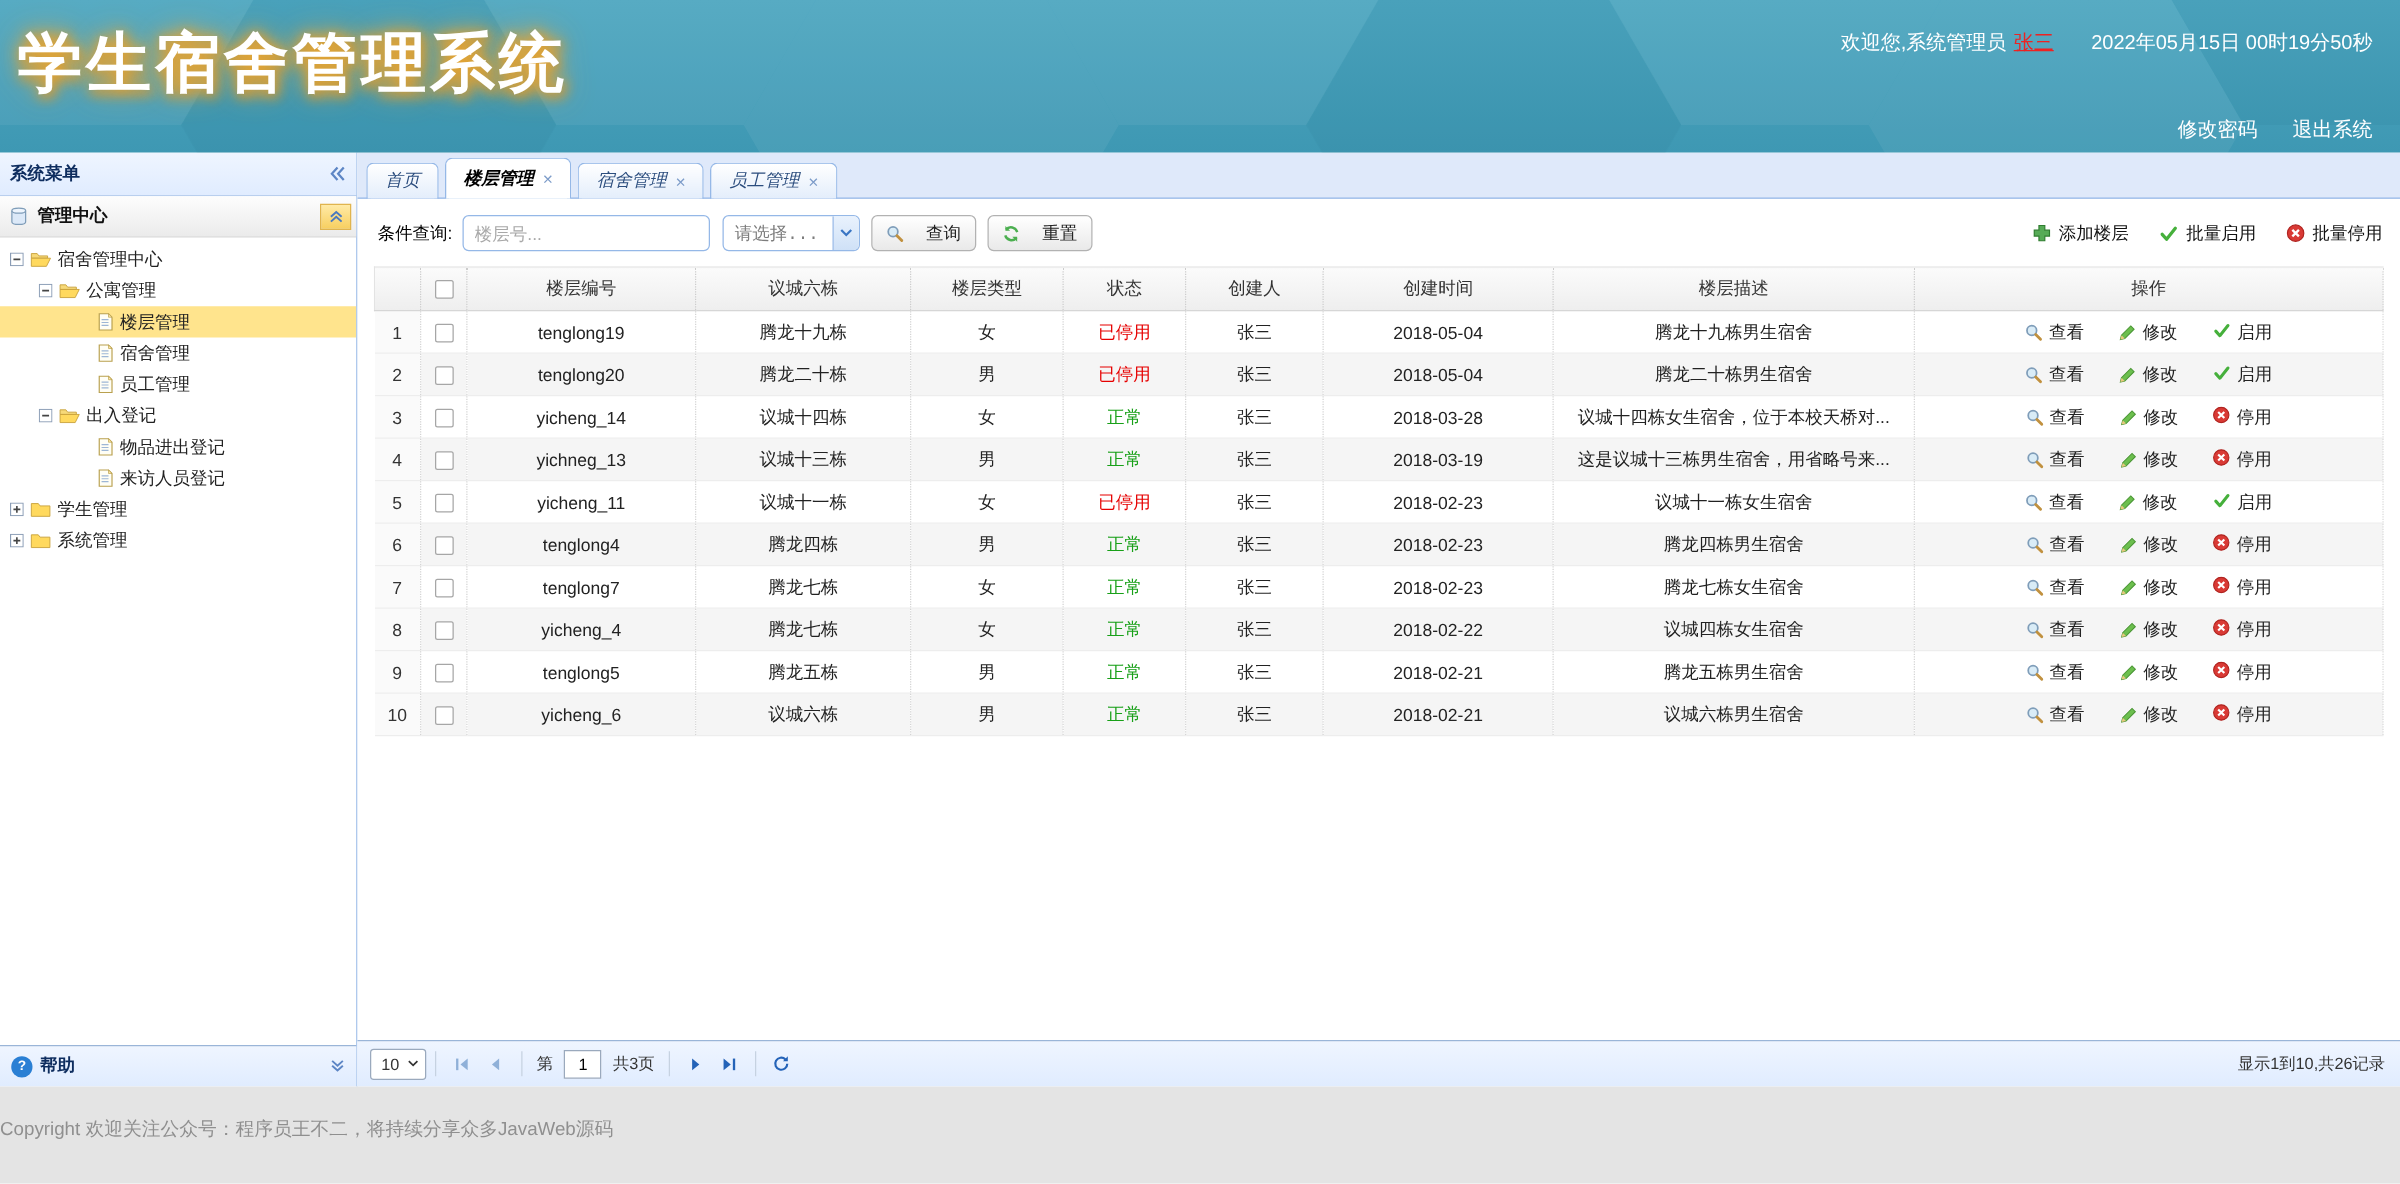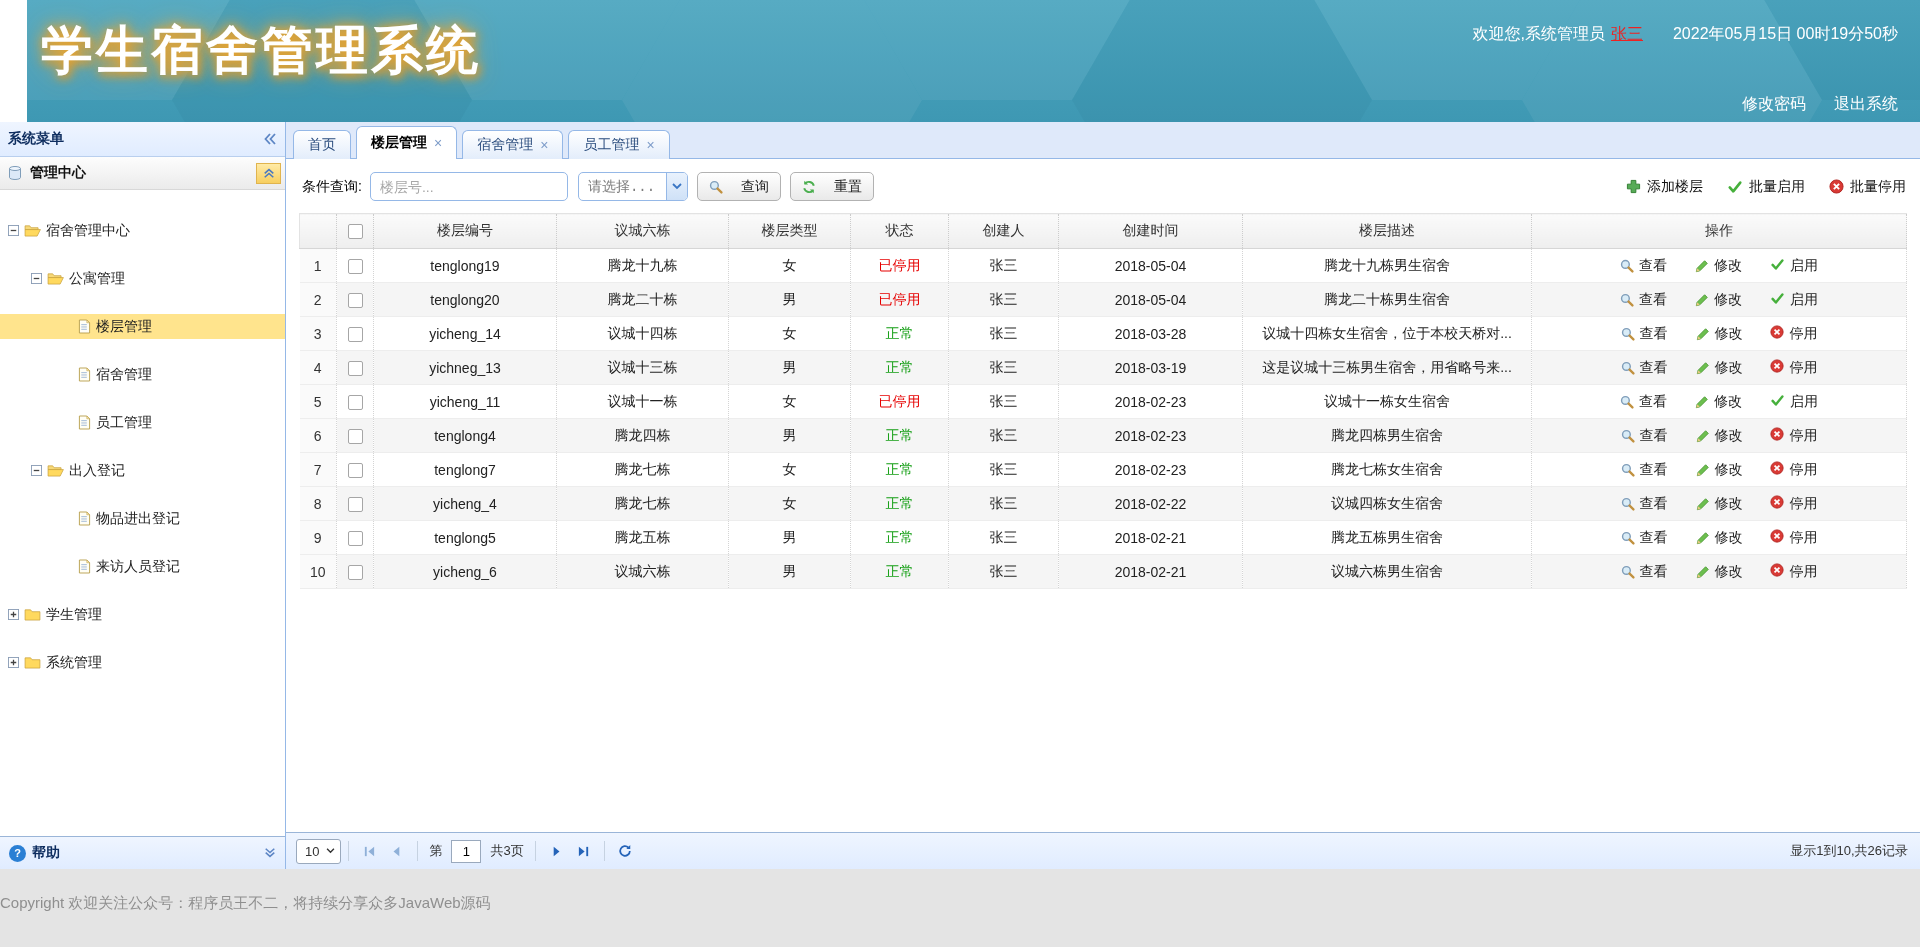--- a/index.html
+++ b/index.html
@@ -1,21 +1,21 @@
 <!DOCTYPE html>
 <html><head>
 <meta charset="utf-8">
 <style>
   * { box-sizing: border-box; margin: 0; padding: 0; }
   html,body { width:1920px; height:947px; overflow:hidden;
     font-family:"Liberation Sans","DejaVu Sans",sans-serif; background:#fff; }
 
   
   .header { position:relative; height:122px;
-    background:linear-gradient(180deg,#4da6c0,#3e98b3); overflow:hidden;margin-left:27px; }
+    background:linear-gradient(180deg,#4da6c0,#3e98b3); overflow:hidden; }
   .hexes { position:absolute; left:0; top:0; }
   .logo { position:absolute; left:14px; top:16px; font-size:52px; font-weight:bold;
     color:#fff; letter-spacing:3px;
     text-shadow:0 0 12px rgba(238,168,48,.95), 0 0 24px rgba(238,168,48,.85), 2px 3px 9px rgba(212,142,34,.9); }
   .hdr-right { position:absolute; right:22px; top:24px; color:#fff; font-size:16px; display:flex; align-items:flex-end; }
   .username { color:#ee2222; text-decoration:underline; margin:0 30px 0 6px; cursor:pointer; }
   .hdr-links { position:absolute; right:22px; bottom:7px; display:flex; gap:28px; }
   .hdr-link { color:#fff; font-size:16px; cursor:pointer; }
 
   
@@ -29,21 +29,21 @@
     padding:0 8px; font-size:14px; font-weight:bold; color:#0E2D5F; }
   .sb-title .tool { margin-left:auto; display:flex; cursor:pointer; }
   .acc-header { height:33px; flex:none; display:flex; align-items:center; gap:7px;
     padding:0 4px 0 7px; background:linear-gradient(#fdfdfd,#ebebeb);
     border-bottom:1px solid #d8d8d8; font-size:14px; font-weight:bold; color:#111; }
   .acc-tool { margin-left:auto; width:25px; height:21px;
     background:linear-gradient(#ffeaa6,#f7cf60); border:1px solid #e0b44e;
     display:flex; align-items:center; justify-content:center; cursor:pointer; }
   .tree { flex:1; overflow:hidden; padding:5px 0 0 0; font-size:14px; color:#222; }
   .tree-item { display:flex; align-items:center; gap:5px; height:25px;
-    white-space:nowrap; cursor:pointer;margin-top:23px; }
+    white-space:nowrap; cursor:pointer; }
   .tree-item.lv0 { padding-left:8px; }
   .tree-item.lv1 { padding-left:31px; }
   .tree-item.lv2 { padding-left:62px; }
   .tree-item.selected { background:#FFE48D; }
   .exp { width:11px; height:11px; flex:none; }
   .exp svg { display:none; }
   .exp.exp-minus .s-minus { display:block; }
   .exp.exp-plus  .s-plus  { display:block; }
   .t-icon { display:flex; flex:none; }
   .t-icon svg { display:none; }
@@ -55,21 +55,21 @@
     padding:0 9px; font-size:14px; font-weight:bold; color:#0E2D5F; }
   .q-icon { width:17px; height:17px; border-radius:50%; background:#2a7fd4;
     color:#fff; font-size:11px; font-weight:bold; display:flex;
     align-items:center; justify-content:center; flex:none; }
   .sb-help .tool { margin-left:auto; display:flex; cursor:pointer; }
 
   
   .content { flex:1; min-width:0; display:flex; flex-direction:column; background:#fff; }
   .tabs-bar { height:37px; flex:none; background:#dfe9fa;
     border-bottom:1px solid #95B8E7; display:flex; align-items:flex-end;
-    padding:0 0 0 7px; gap:5px; }
+    padding:0 0 0 7px; gap:5px;font-style:italic; }
   .tab { display:flex; align-items:center; gap:7px; height:29px; padding:0 14px;
     background:linear-gradient(#ffffff,#e3edfb); border:1px solid #95B8E7;
     border-bottom:none; border-radius:6px 6px 0 0; font-size:14px; color:#2b4d7e;
     position:relative; top:1px; cursor:pointer; }
   .tab.active { background:#fff; font-weight:bold; color:#000; height:33px; }
   .tab .close { color:#7d9cc9; font-size:14px; font-weight:normal; display:none; cursor:pointer; }
   .tab.closable .close { display:inline; }
 
   .toolbar { flex:none; display:flex; align-items:center; padding:13px 14px 11px 16px; }
   .tb-label { font-size:14px; color:#000; margin-right:8px; }

